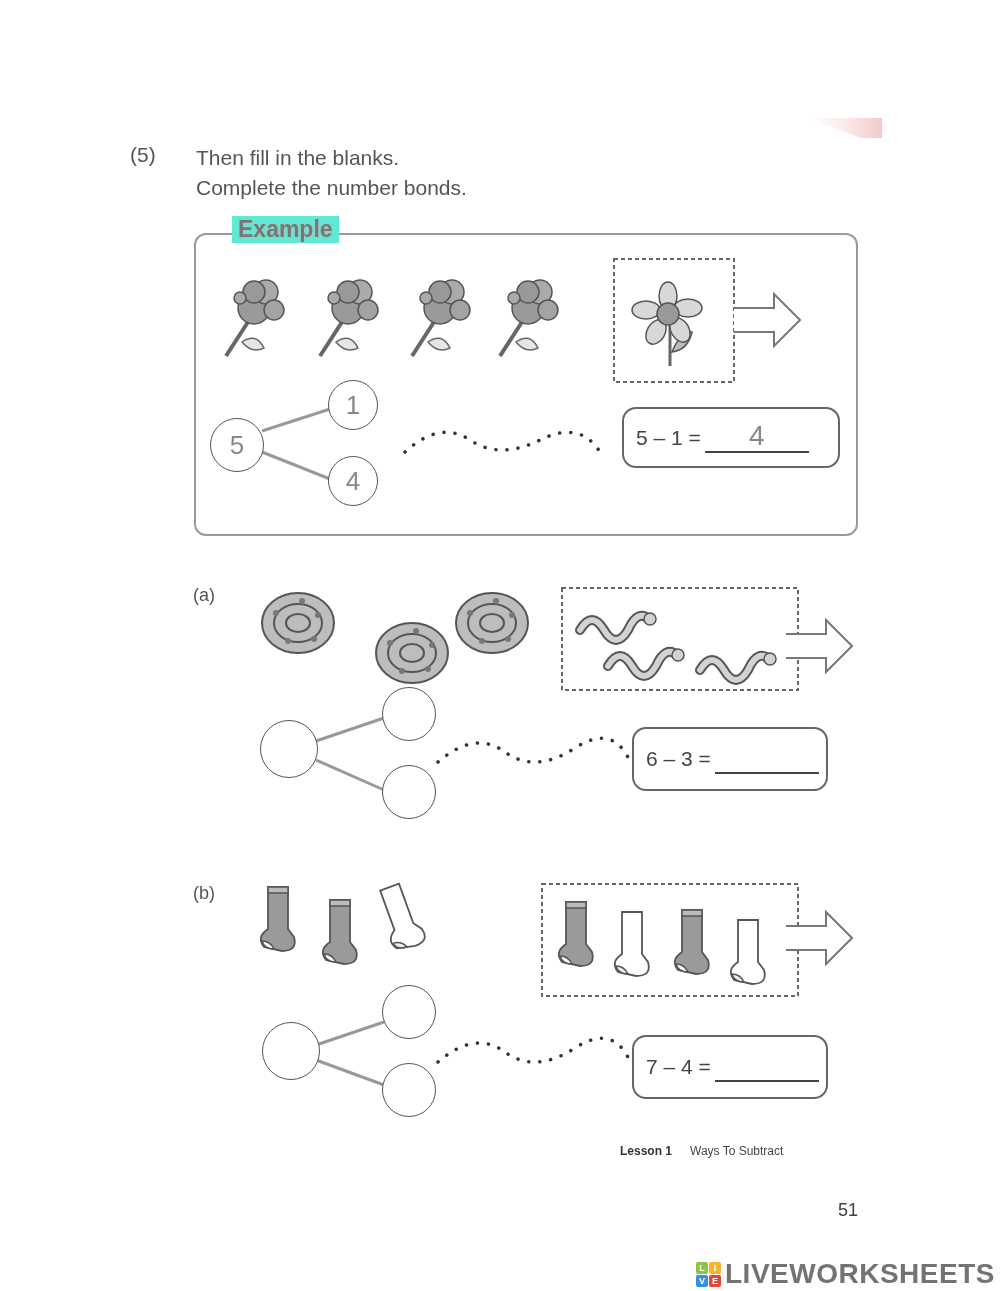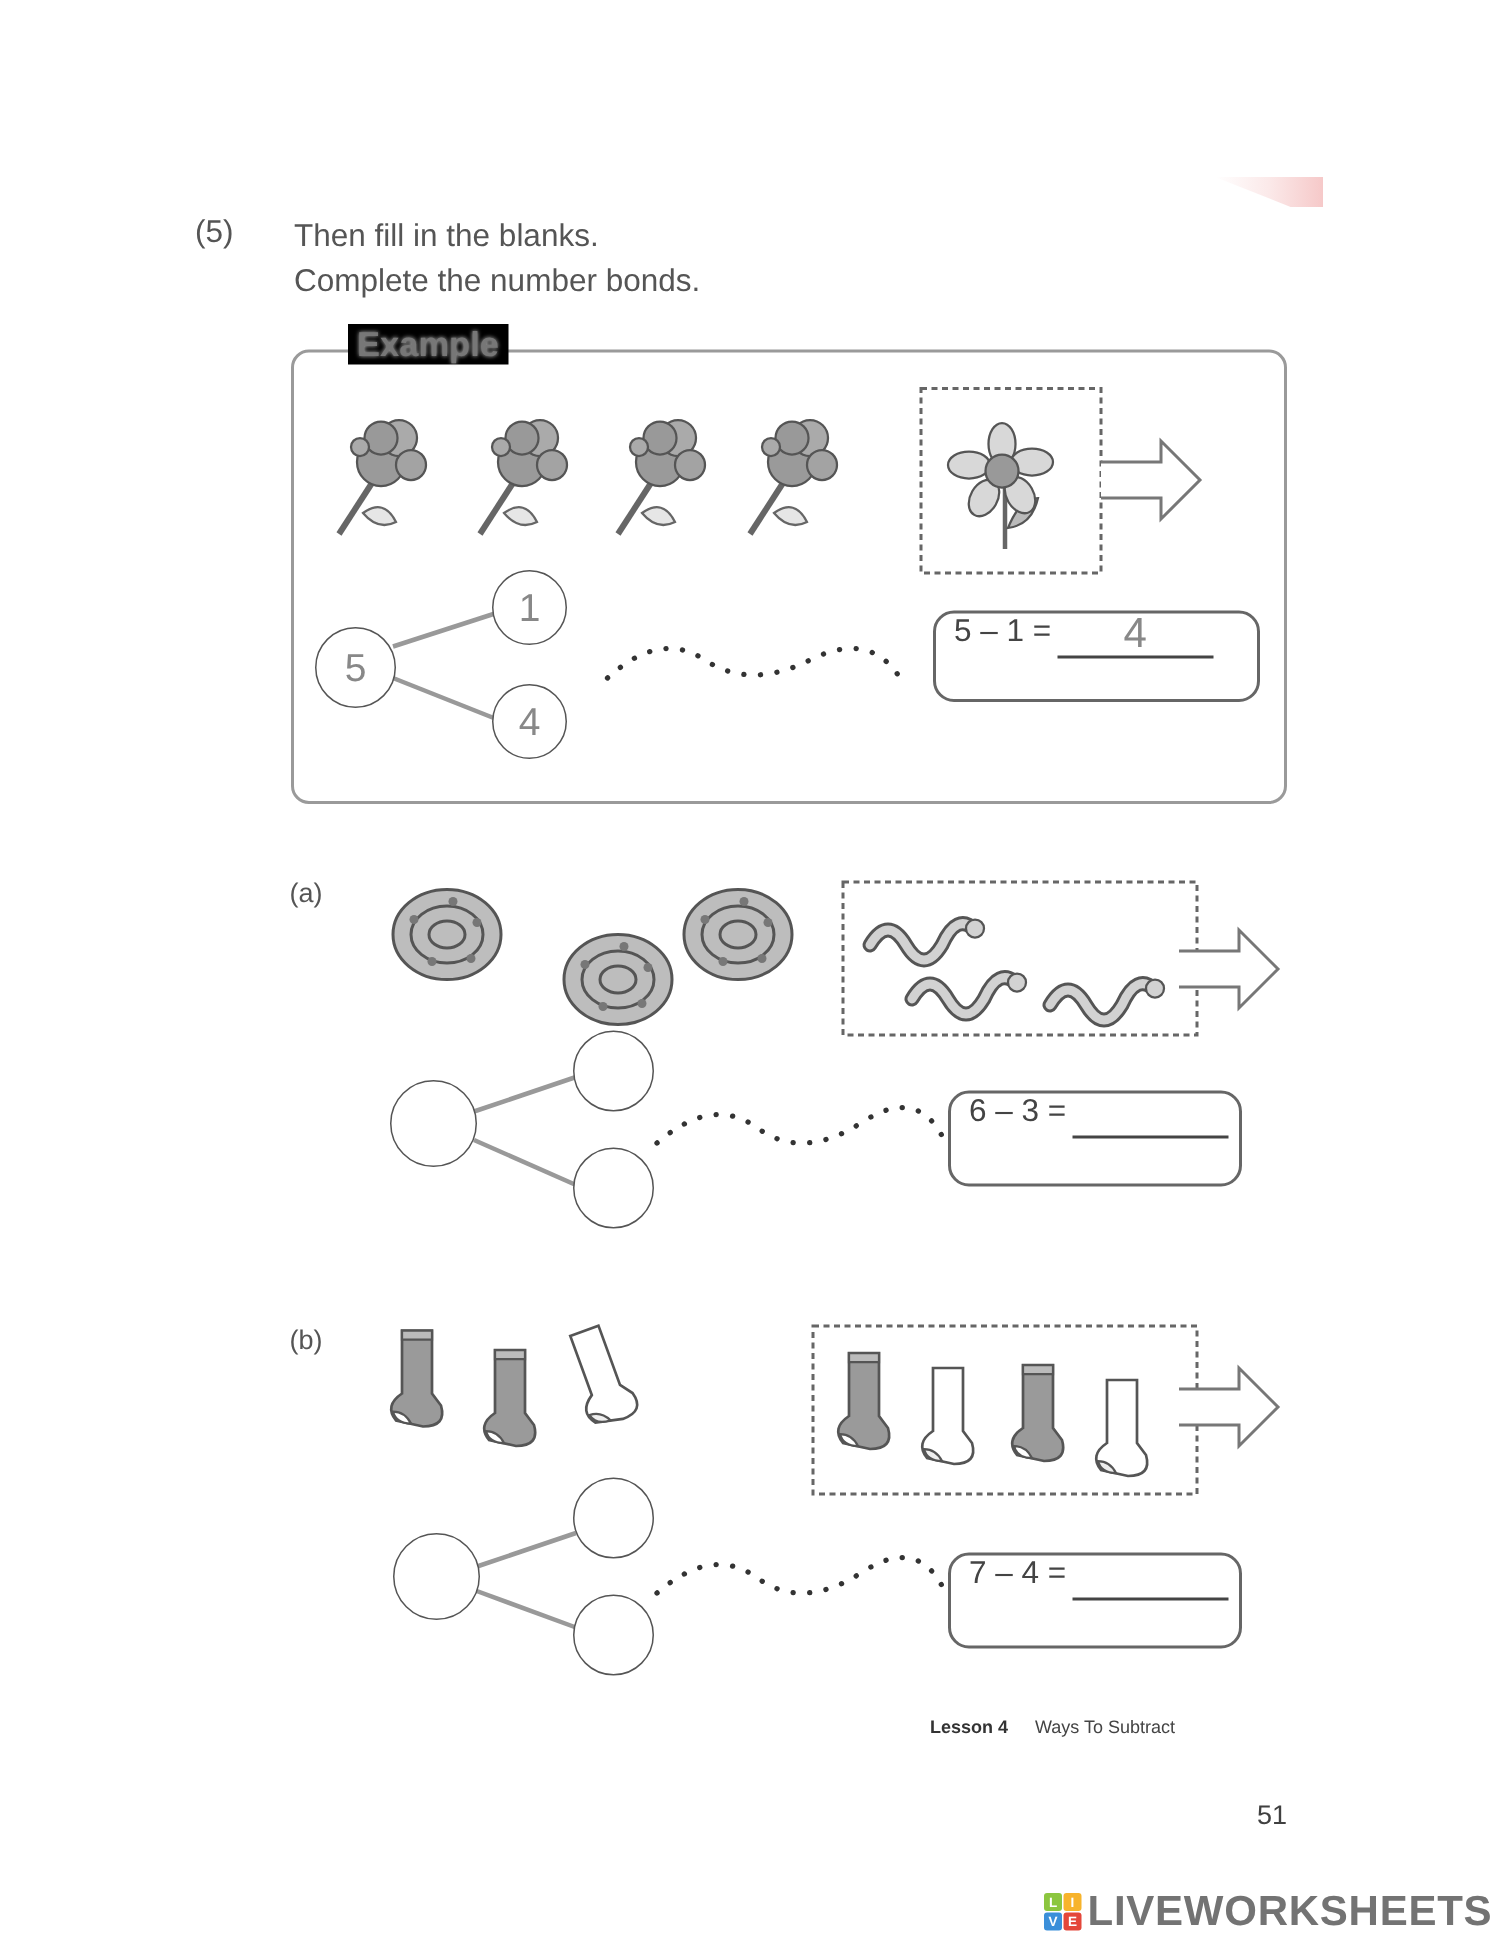--- a/index.html
+++ b/index.html
@@ -7,25 +7,25 @@
          font-family:"Liberation Sans", sans-serif; color:#444; }
   .abs { position:absolute; }
   .qnum { left:130px; top:143px; font-size:21px; color:#555; }
   .instr { left:196px; top:143px; font-size:21px; line-height:30px; color:#555; }
   .corner { left:810px; top:118px; width:72px; height:20px;
             background:linear-gradient(90deg,#fff 0%,#fbe9e9 50%,#f6c9c9 100%);
             clip-path:polygon(0 0,100% 0,100% 100%,70% 100%); }
   .example-box { left:194px; top:233px; width:664px; height:303px;
                  border:2px solid #9a9a9a; border-radius:12px; box-sizing:border-box; }
   .example-label { left:232px; top:216px; font-size:23px; font-weight:bold; color:#777;
-                   background:#000000; padding:0 6px;
+                   background:#5eead4; padding:0 6px;
                    text-shadow:0 0 3px #bbb; }
   .part-label { font-size:18px; color:#555; }
   .eq-box { border:2px solid #666; border-radius:14px; box-sizing:border-box;
-            display:flex; align-items:flex-start; padding-left:12px; font-size:21px; color:#444; }
+            display:flex; align-items:center; padding-left:12px; font-size:21px; color:#444; }
   .eq-blank { display:inline-block; border-bottom:2px solid #444; width:104px;
               height:28px; margin-left:4px; text-align:center; color:#888;
               font-size:28px; line-height:26px; }
   .circle { border:1.6px solid #555; border-radius:50%; box-sizing:border-box;
             display:flex; align-items:center; justify-content:center;
             font-size:26px; color:#888; background:#fff; }
   .footer-lesson { left:620px; top:1144px; font-size:12px; color:#333; font-weight:bold; }
   .footer-title { left:690px; top:1144px; font-size:12px; color:#444; }
   .footer-page { left:838px; top:1200px; font-size:18px; font-weight:normal; color:#404040; }
   .brand { left:696px; top:1258px; display:flex; align-items:center; }
@@ -202,21 +202,21 @@
 
 <div class="abs part-label" style="left:193px;top:883px;">(b)</div>
 <div class="abs circle" style="left:262px;top:1022px;width:58px;height:58px;"></div>
 <div class="abs circle" style="left:382px;top:985px;width:54px;height:54px;"></div>
 <div class="abs circle" style="left:382px;top:1063px;width:54px;height:54px;"></div>
 <div class="abs eq-box" style="left:632px;top:1035px;width:196px;height:64px;">
   <span>7 – 4 =</span>
   <span class="eq-blank"></span>
 </div>
 
-<div class="abs footer-lesson">Lesson 4</div>
+<div class="abs footer-lesson">Lesson 1</div>
 <div class="abs footer-title">Ways To Subtract</div>
 <div class="abs footer-page">51</div>
 
 <div class="abs brand">
   <div class="brand-blocks">
     <span style="background:#8cc63f">L</span>
     <span style="background:#f7b32b">I</span>
     <span style="background:#3b8fd9">V</span>
     <span style="background:#e4473a">E</span>
   </div>

